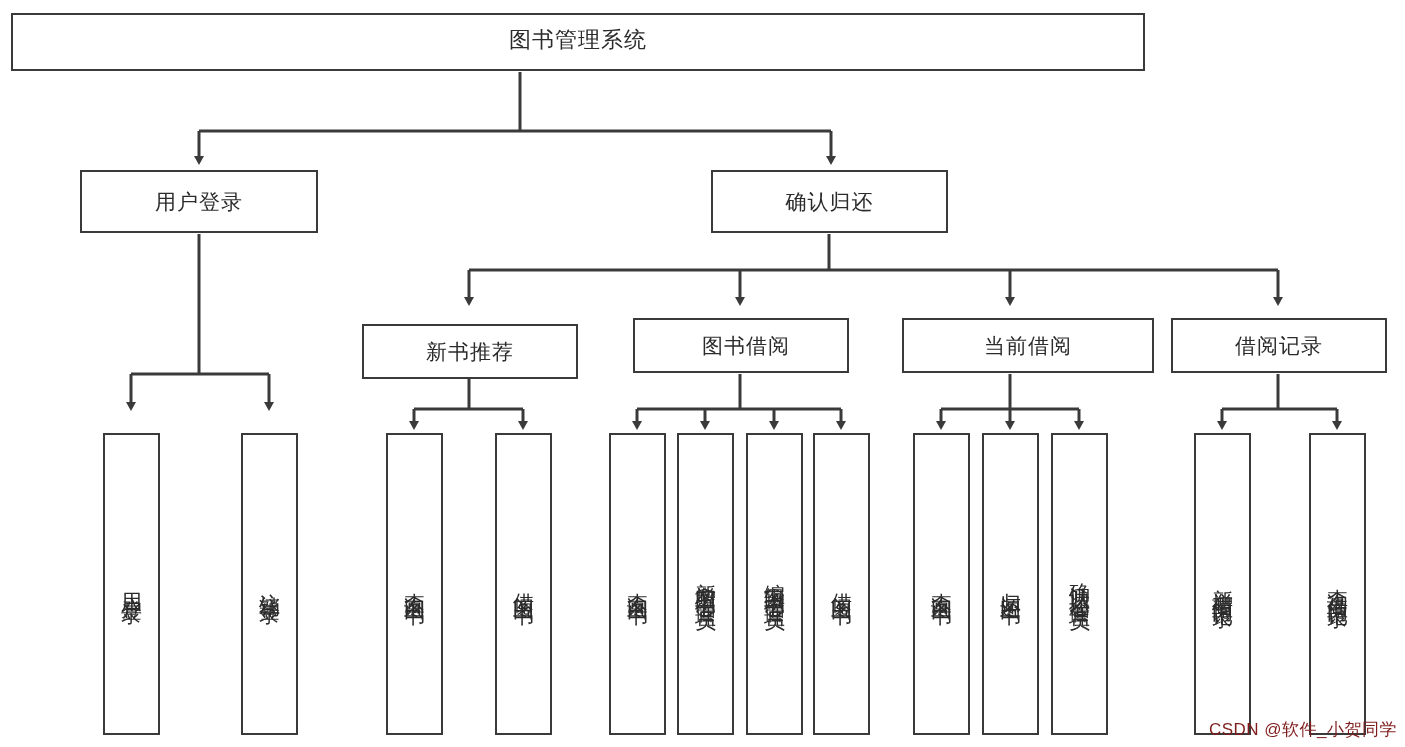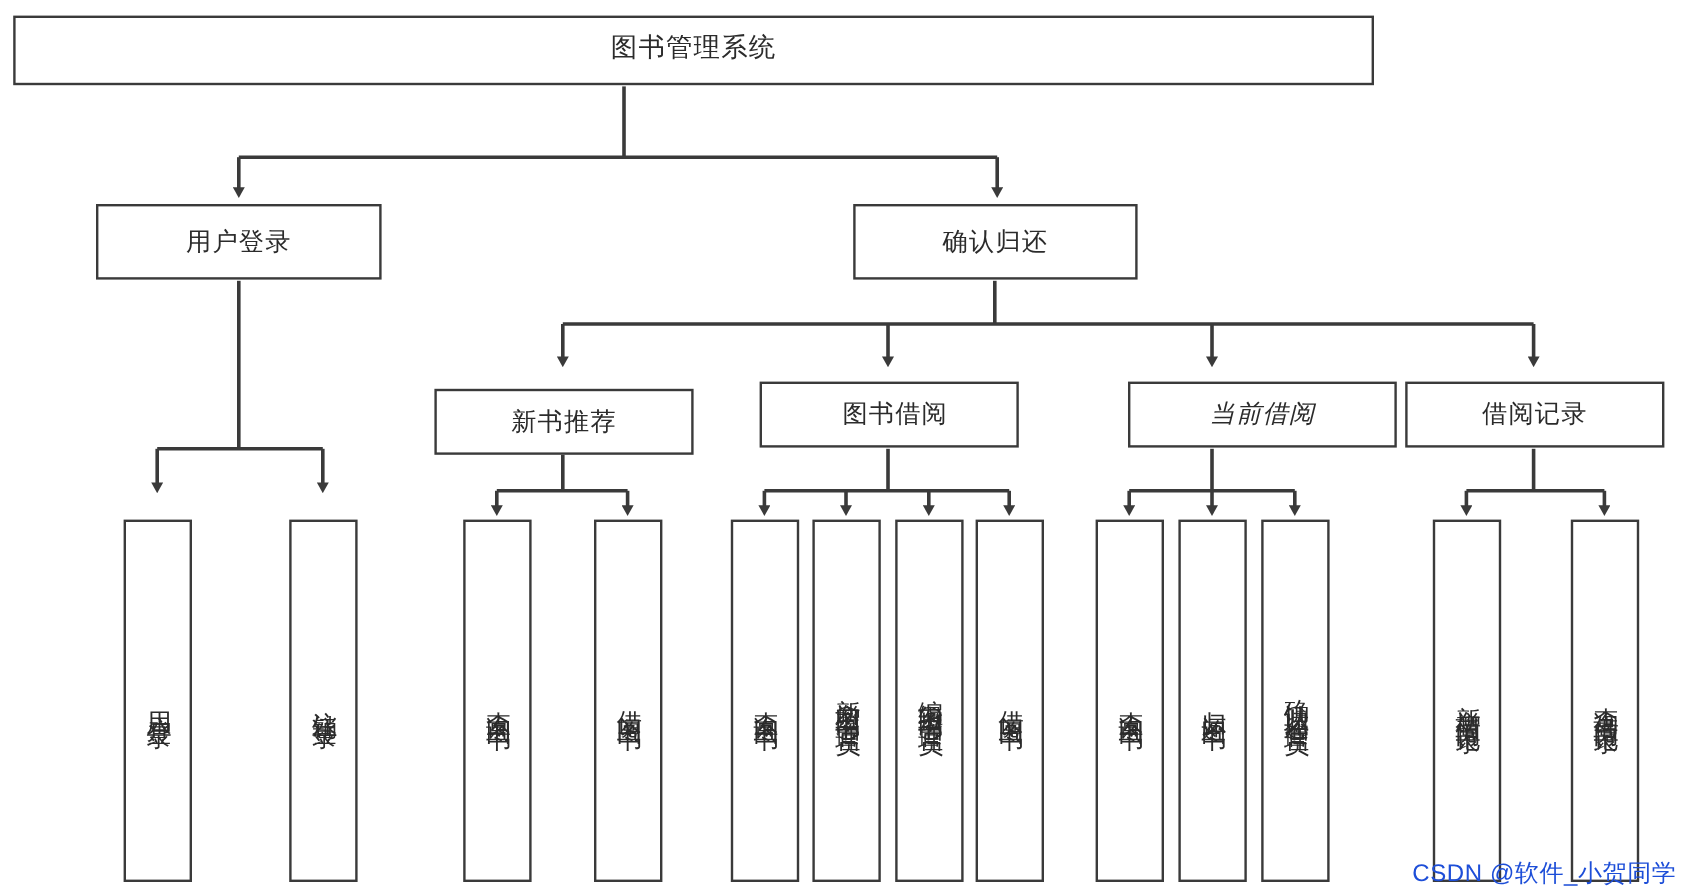--- a/index.html
+++ b/index.html
@@ -54,22 +54,22 @@
     text-orientation: upright;
     letter-spacing: 4px;
     line-height: 1.05;
     white-space: nowrap;
     text-align: center;
   }
   .watermark {
     position: absolute;
     right: 8px;
     bottom: 6px;
-    font-size: 20px;
-    color: #1d4ed8;
+    font-size: 17px;
+    color: #7f1d1d;
     letter-spacing: 0.5px;
     white-space: nowrap;
   }
 </style>
 </head>
 <body>
 
 <div id="canvas">
 
   <svg id="edges" viewBox="0 0 1405 747" xmlns="http://www.w3.org/2000/svg">
@@ -137,21 +137,21 @@
   </div>
 
   <div class="node horiz" style="left:362px; top:324px; width:216px; height:55px;">
     <span>新书推荐</span>
   </div>
 
   <div class="node horiz" style="left:633px; top:318px; width:216px; height:55px;padding-left:10px;">
     <span>图书借阅</span>
   </div>
 
-  <div class="node horiz" style="left:940px; top:318px; width:224px; height:55px;font-style:italic;">
+  <div class="node horiz" style="left:902px; top:318px; width:252px; height:55px;">
     <span>当前借阅</span>
   </div>
 
   <div class="node horiz" style="left:1171px; top:318px; width:216px; height:55px;align-items:center;">
     <span>借阅记录</span>
   </div>
 
   <div class="node leaf" style="left:103px; top:433px; width:57px; height:302px;">
     <span class="vtext">用户登录</span>
   </div>

